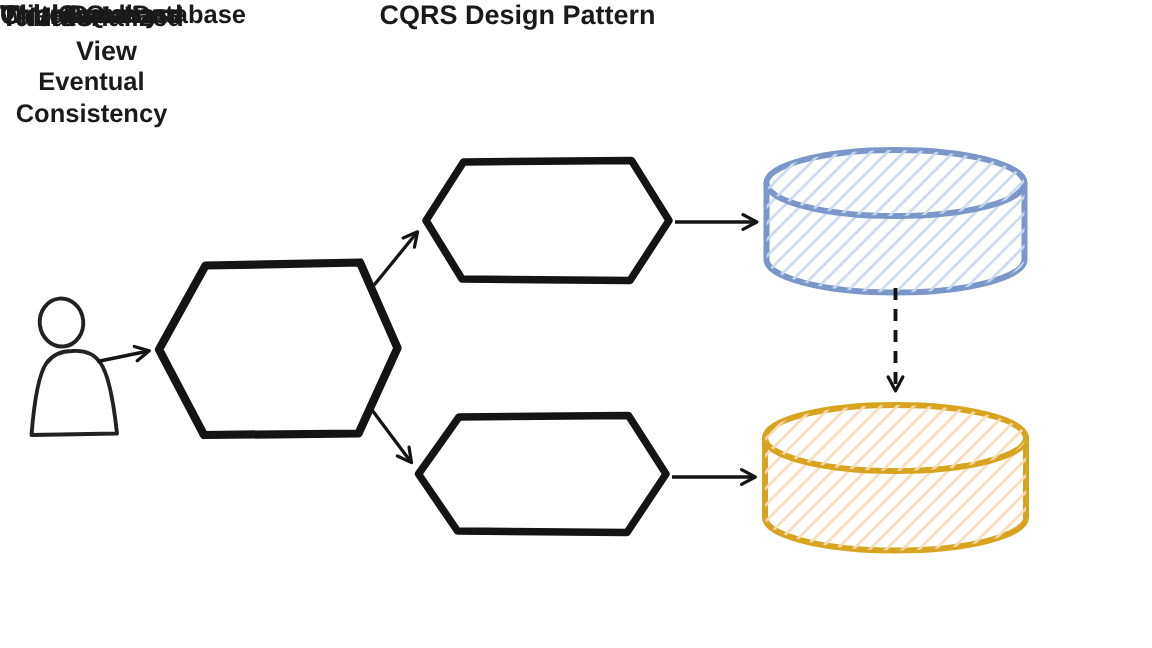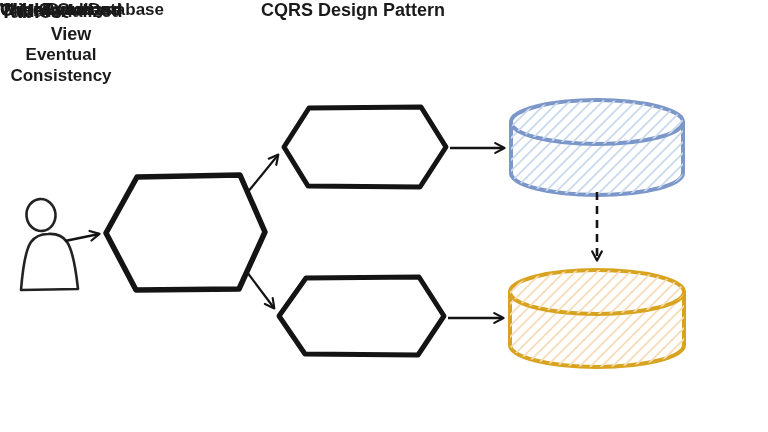--- a/index.html
+++ b/index.html
@@ -21,21 +21,21 @@
     top: 0;
   }
   .label {
     position: absolute;
     font-weight: bold;
     color: #1a1a1a;
     white-space: nowrap;
     user-select: none;
   }
   .two-line span { display: block; line-height: 1.25; }
-  #title          { left: 0;   top: 8;   width: 666px; font-size: 18px; text-align: center; padding-left: 20px; }
+  #title          { left: 12px;   top: 8;   width: 666px; font-size: 18px; text-align: center; }
   #client-label   { left: 6;   top: 293; width: 74px;  font-size: 18px; text-align: left; }
   #ui-label       { left: 106; top: 221; width: 158px; font-size: 14px; text-align: left; }
   #command-label  { left: 284; top: 137; width: 160px; font-size: 17px; text-align: center; }
   #query-label    { left: 279; top: 306; width: 163px; font-size: 17px; text-align: center; }
   #write-db-label { left: 514; top: 150; width: 166px; font-size: 17px; text-align: left; }
   #tables-label   { left: 688; top: 136; font-size: 20px; }
   #eventual-label { left: 600; top: 203; width: 122px; font-size: 17px; text-align: center; margin-top: 44px; }
   #read-db-label  { left: 512; top: 317; width: 164px; font-size: 17px; text-align: right; }
   #mat-view-label { left: 618; top: 365; width: 142px; font-size: 18px; text-align: center; }
 </style>

